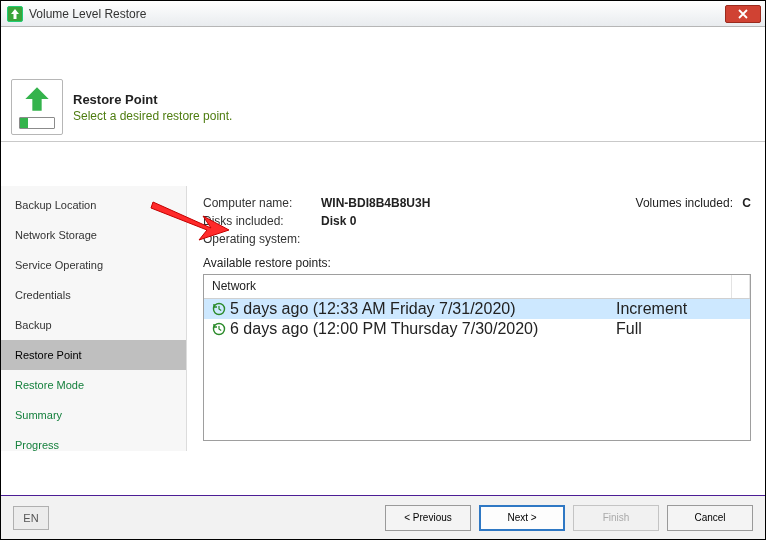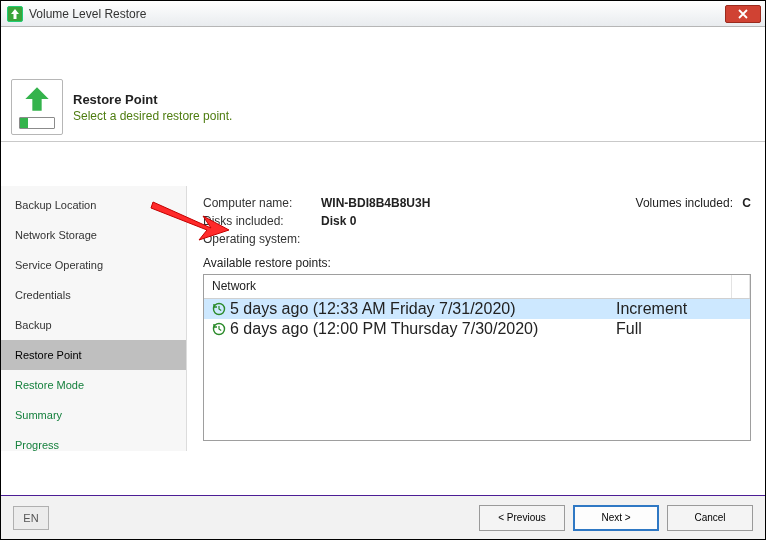--- a/index.html
+++ b/index.html
@@ -272,20 +272,21 @@
         </div>
       </div>
     </div>
   </div>
 
   <div class="footer">
     <div class="lang">EN</div>
     <div class="spacer"></div>
     <button class="btn">&lt; Previous</button>
     <button class="btn primary">Next &gt;</button>
+    <button class="btn disabled">Finish</button>
     <button class="btn">Cancel</button>
   </div>
 
   <svg class="arrow-anno" viewBox="0 0 82 50">
     <defs></defs>
     <path d="M4 6 L62 32 L54 20 L80 34 L50 44 L58 34 L2 12 Z" fill="#ff2a2a" stroke="#c40000" stroke-width="1"></path>
   </svg>
 
 </div>
 

